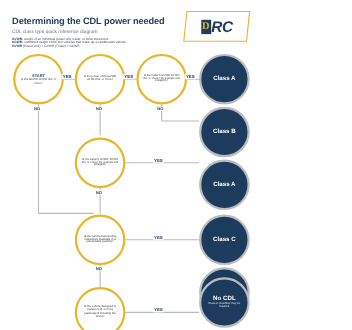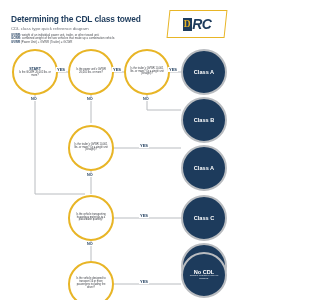--- a/index.html
+++ b/index.html
@@ -92,21 +92,21 @@
     white-space:nowrap;
   }
   .elabel.no{font-size:3.8px;}
 </style>
 </head>
 <body>
 
 <div class="page">
 
   <div class="header">
-    <div class="title">Determining the CDL class towed</div>
+    <div class="title">Determining the CDL power needed</div>
     <div class="subtitle">CDL class type quick reference diagram</div>
     <div class="defs">
       <div class="defline"><b>GVWR:</b> weight of an individual power unit, trailer, or other towed unit.</div>
       <div class="defline"><b>GCWR:</b> combined weight of the two vehicles that make up a combination vehicle.</div>
       <div class="defline"><b>GVWR</b> (Power Unit) + GVWR (Trailer) = GCWR</div>
     </div>
 
     <div class="logo">
       <div class="logo-inner">
         <span class="logo-d">D</span>

